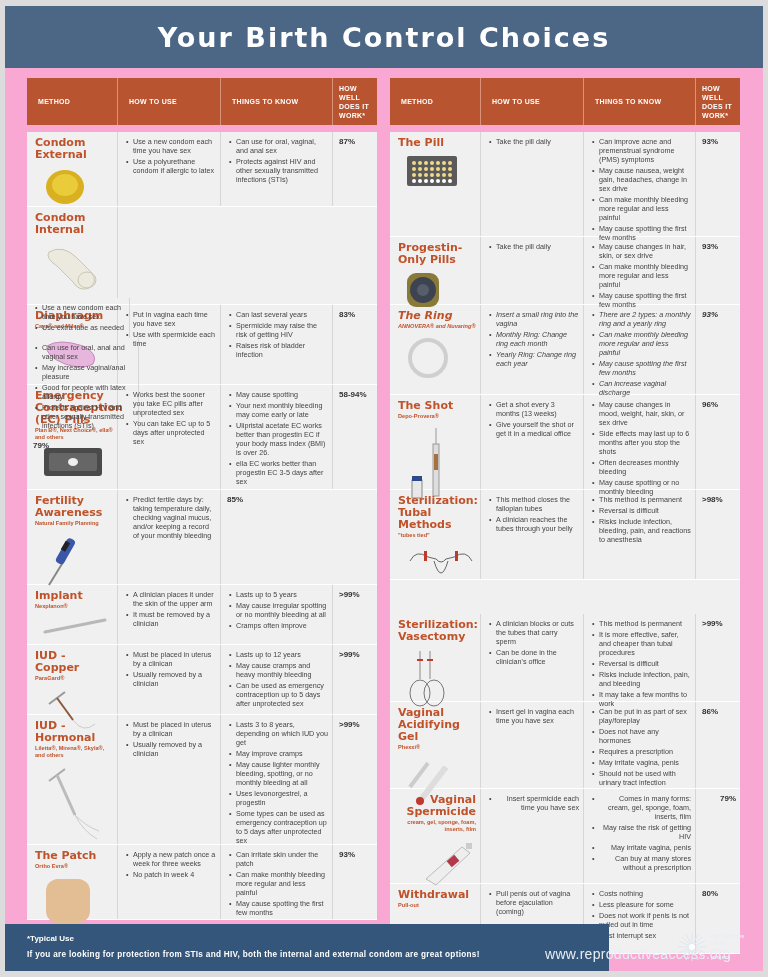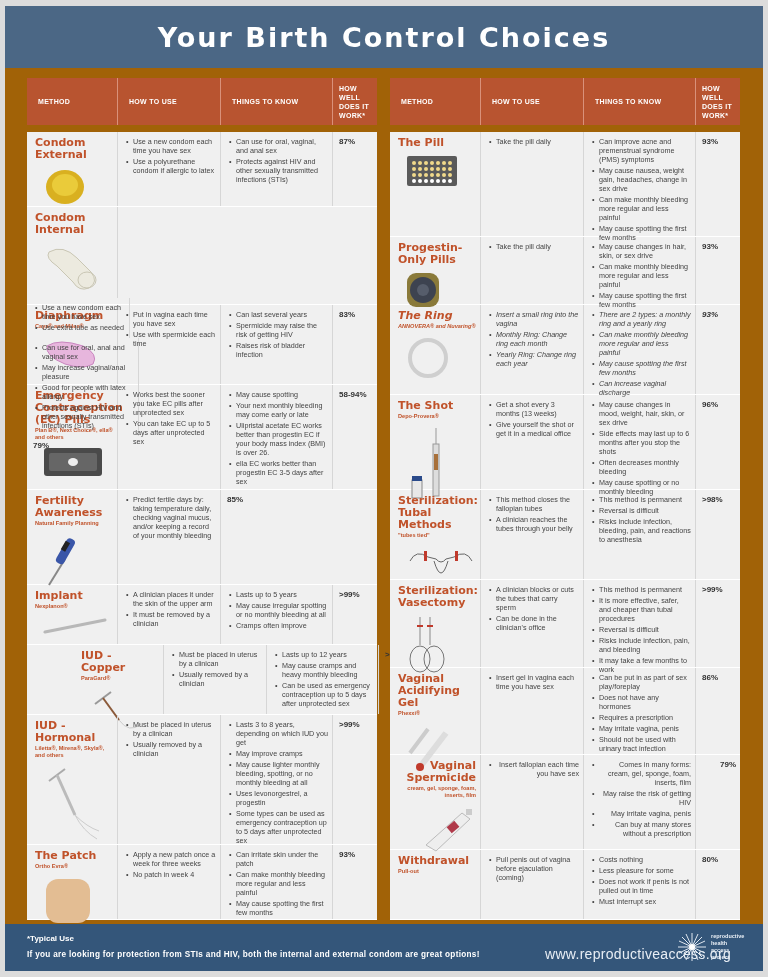--- a/index.html
+++ b/index.html
@@ -1,17 +1,17 @@
 <!DOCTYPE html>
 <html><head>
 <meta charset="utf-8">
 <style>
   html,body{margin:0;padding:0;}
   body{width:768px;height:977px;background:#dcdcdc;position:relative;overflow:hidden;font-family:"Liberation Sans",sans-serif;}
-  .page{position:absolute;left:5px;top:6px;width:758px;height:965px;background:#a16207;}
+  .page{position:absolute;left:5px;top:6px;width:758px;height:965px;background:#f9a8d4;}
   .banner{position:absolute;left:0;top:0;width:758px;height:62px;background:#4b6785;display:flex;align-items:center;justify-content:center;}
   .banner h1{margin:0;color:#fff;font-family:"DejaVu Sans",sans-serif;font-weight:bold;font-size:27px;letter-spacing:2px;}
   .table{position:absolute;top:72px;width:350px;}
   .table.left{left:22px;}
   .table.right{left:385px;}
   .thead{display:flex;height:47px;background:#b85430;color:#fff;font-weight:bold;font-size:7px;letter-spacing:.3px;}
   .thead div{display:flex;align-items:center;padding-left:11px;box-sizing:border-box;border-right:1px solid #d9917a;}
   .thead div:last-child{border-right:none;padding-left:6px;line-height:9px;}
   .c1{width:91px;flex:none;}
   .c2{width:103px;flex:none;}
@@ -20,21 +20,21 @@
   .tbody{margin-top:7px;background:#f0f0f0;}
   .row{display:flex;border-bottom:1px solid #ffffff;box-sizing:border-box;}
   .row > div{box-sizing:border-box;border-right:1px solid #d6d6d6;padding:5px 4px 4px 8px;font-size:7.2px;line-height:9px;color:#444;}
   .row > div.c4{border-right:none;font-weight:bold;font-size:8px;color:#333;padding-left:6px;}
   .mname{color:#c0522a;font-weight:bold;font-size:11px;line-height:12px;font-family:"DejaVu Sans",sans-serif;}
   .brand{color:#c0522a;font-weight:bold;font-size:5.6px;line-height:7px;margin-top:1px;}
   ul{margin:0;padding:0;list-style:none;}
   li{position:relative;padding-left:7px;margin-bottom:2px;}
   li::before{content:"•";position:absolute;left:0;top:0;}
   .pic{margin-top:6px;margin-left:8px;}
-  .footer{position:absolute;left:0;top:918px;width:758px;height:47px;background:#34567a;color:#fff;}
+  .footer{position:absolute;left:0;top:918px;width:604px;height:47px;background:#34567a;color:#fff;}
   .fnote{position:absolute;left:22px;top:10px;font-weight:bold;font-size:8px;}
   .fmsg{position:absolute;left:22px;top:26px;font-weight:bold;font-size:8.2px;letter-spacing:.3px;}
   .furl{position:absolute;left:540px;top:22px;font-size:14px;letter-spacing:.3px;font-weight:normal;color:#e8eef5;}
   .flogo{position:absolute;left:672px;top:8px;width:30px;height:30px;}
   .forg{position:absolute;left:706px;top:9px;font-size:5.5px;line-height:7px;color:#e8eef5;font-weight:bold;}
 </style>
 </head>
 <body>
 
 <div class="page">
@@ -178,21 +178,21 @@
           </div>
           <div class="c3">
             <ul>
               <li>Lasts up to 5 years</li>
               <li>May cause irregular spotting or no monthly bleeding at all</li>
               <li>Cramps often improve</li>
             </ul>
           </div>
           <div class="c4">&gt;99%</div>
         </div>
-        <div class="row" style="height: 70px; padding-left: 46px;">
+        <div class="row" style="height: 70px;">
           <div class="c1">
             <div class="mname">IUD - Copper</div>
             <div class="brand">ParaGard®</div>
             <div class="pic"><svg width="56" height="48" viewBox="0 0 56 48">
                 <line x1="6" y1="16" x2="22" y2="4" stroke="#999" stroke-width="2"></line>
                 <line x1="14" y1="10" x2="30" y2="32" stroke="#8b5a3a" stroke-width="2"></line>
                 <path d="M30 32 Q40 46 52 36" fill="none" stroke="#ccc"></path>
               </svg></div>
           </div>
           <div class="c2">
@@ -420,21 +420,21 @@
           </div>
           <div class="c3">
             <ul>
               <li>This method is permanent</li>
               <li>Reversal is difficult</li>
               <li>Risks include infection, bleeding, pain, and reactions to anesthesia</li>
             </ul>
           </div>
           <div class="c4">&gt;98%</div>
         </div>
-        <div class="row" style="height: 88px;">
+        <div class="row" style="height: 88px; margin-top: 34px;">
           <div class="c1">
             <div class="mname">Sterilization: Vasectomy</div>
             <div class="pic"><svg width="44" height="60" viewBox="0 0 44 60">
                 <line x1="14" y1="2" x2="14" y2="30" stroke="#888"></line>
                 <line x1="24" y1="2" x2="24" y2="30" stroke="#888"></line>
                 <rect x="11" y="10" width="6" height="2" fill="#c0392b"></rect>
                 <rect x="21" y="10" width="6" height="2" fill="#c0392b"></rect>
                 <ellipse cx="14" cy="44" rx="10" ry="13" fill="none" stroke="#777"></ellipse>
                 <ellipse cx="28" cy="44" rx="10" ry="13" fill="none" stroke="#777"></ellipse>
               </svg></div>
@@ -487,21 +487,21 @@
             <div class="mname">Vaginal Spermicide</div>
             <div class="brand">cream, gel, sponge, foam, inserts, film</div>
             <div class="pic"><svg width="54" height="48" viewBox="0 0 54 48">
                 <path d="M4 40 L40 8 L48 14 L14 46 Z" fill="#eeeeee" stroke="#bbb"></path>
                 <rect x="26" y="18" width="10" height="8" transform="rotate(-40 31 22)" fill="#b03a4a"></rect>
                 <rect x="44" y="4" width="6" height="6" fill="#ccc"></rect>
               </svg></div>
           </div>
           <div class="c2">
             <ul>
-              <li>Insert fallopian each time you have sex</li>
+              <li>Insert spermicide each time you have sex</li>
             </ul>
           </div>
           <div class="c3">
             <ul>
               <li>Comes in many forms: cream, gel, sponge, foam, inserts, film</li>
               <li>May raise the risk of getting HIV</li>
               <li>May irritate vagina, penis</li>
               <li>Can buy at many stores without a prescription</li>
             </ul>
           </div>

